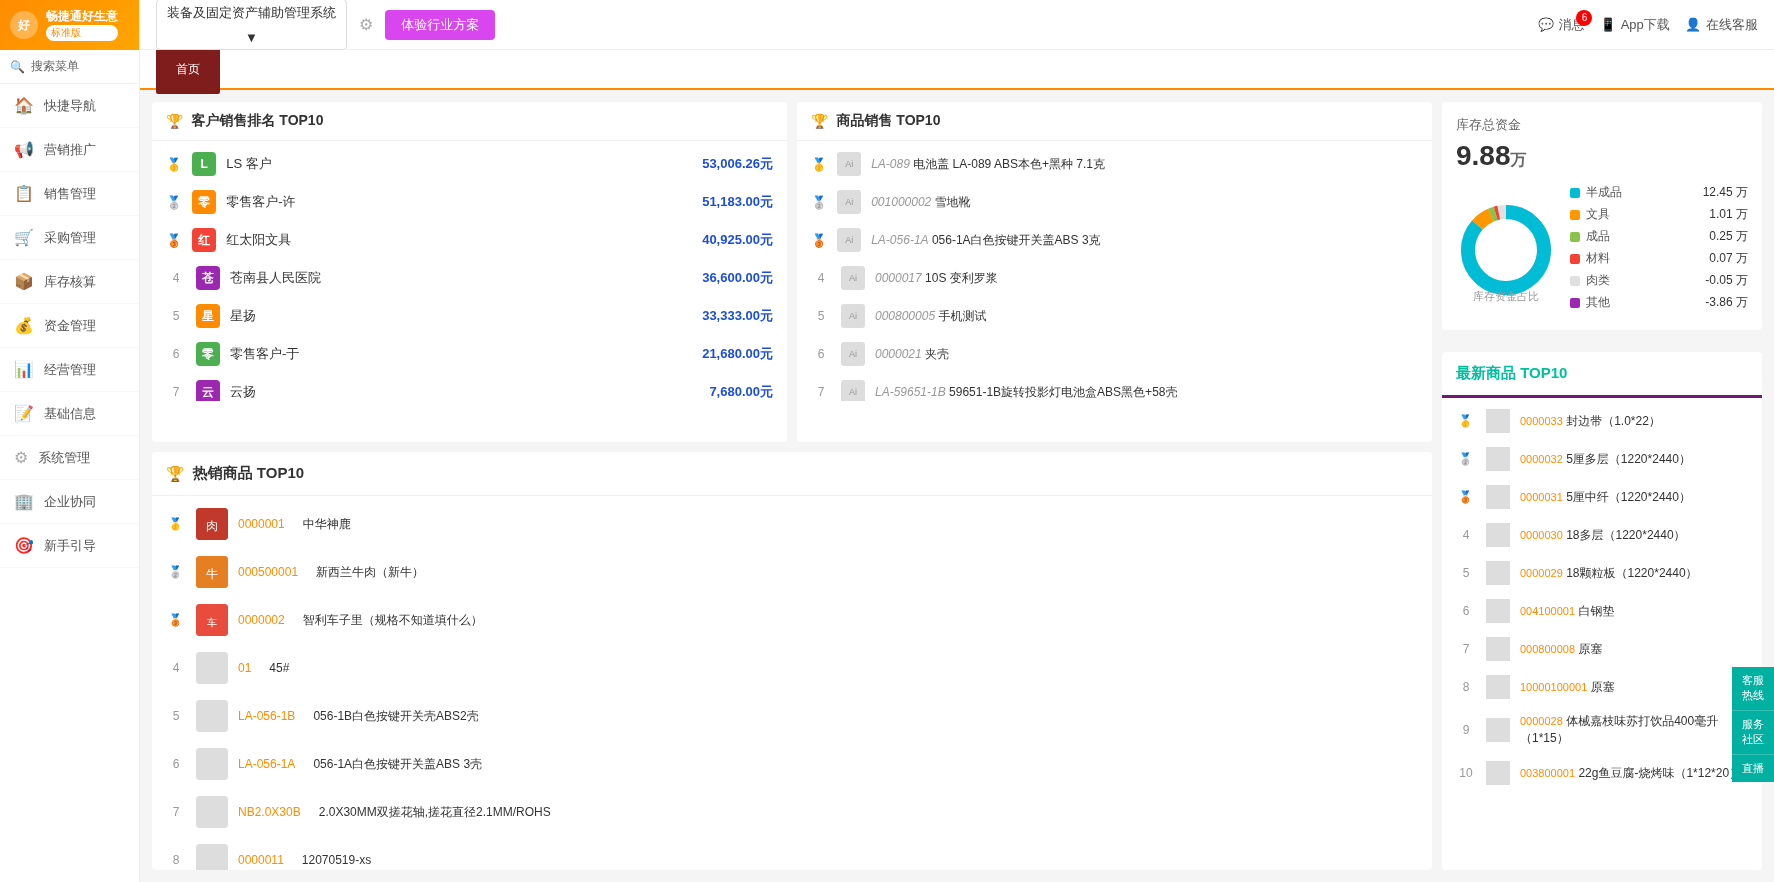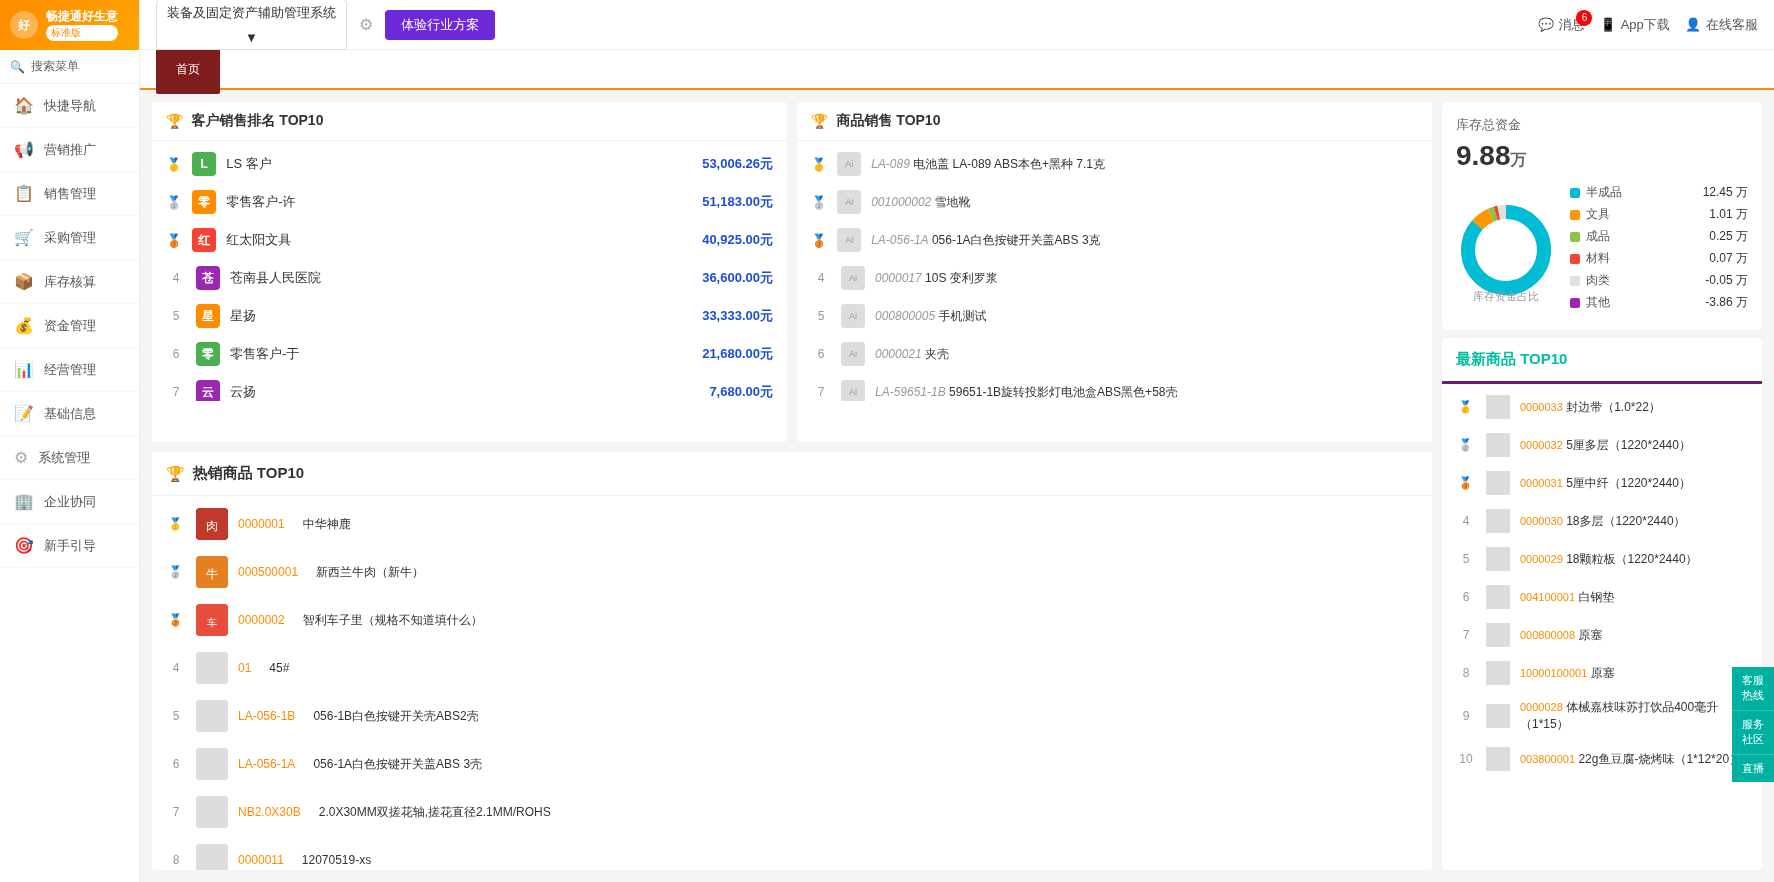--- a/index.html
+++ b/index.html
@@ -69,21 +69,21 @@
       gap: 12px;
       flex-shrink: 0;
     }
     .system-selector {
       display: flex; align-items: center; gap: 8px;
       border: 1px solid #ddd; border-radius: 4px; padding: 4px 10px;
       font-size: 13px; color: #333; cursor: pointer; flex-direction: column;
     }
     .gear-icon { color: #aaa; font-size: 16px; cursor: pointer; }
     .trial-btn {
-      background: #6d28d9; color: white; border: none;
+      background: #d946ef; color: white; border: none;
       padding: 6px 16px; border-radius: 4px; font-size: 13px;
       cursor: pointer;
     }
     .header-right {
       margin-left: auto; display: flex; align-items: center; gap: 16px; color: #555; font-size: 13px;
     }
     .header-right-item { display: flex; align-items: center; gap: 4px; cursor: pointer; position: relative; }
     .notif-badge {
       position: absolute; top: -6px; right: -8px;
       background: #f00; color: white; border-radius: 50%;
@@ -229,21 +229,21 @@
       overflow: hidden; display: flex; align-items: center; justify-content: center;
     }
     .hot-product-code { font-size: 12px; color: #ff8c00; }
     .hot-product-name { font-size: 12px; color: #333; margin-left: 8px; }
     
     
     .right-panel {
       width: 320px;
       display: flex;
       flex-direction: column;
-      gap: 8px;
+      gap: 22px;
       overflow: hidden;
       flex-shrink: 0;
     }
     
     .stock-panel {
       background: #fff;
       border-radius: 4px;
       padding: 14px;
     }
     .stock-title { font-size: 13px; color: #666; margin-bottom: 6px; }

